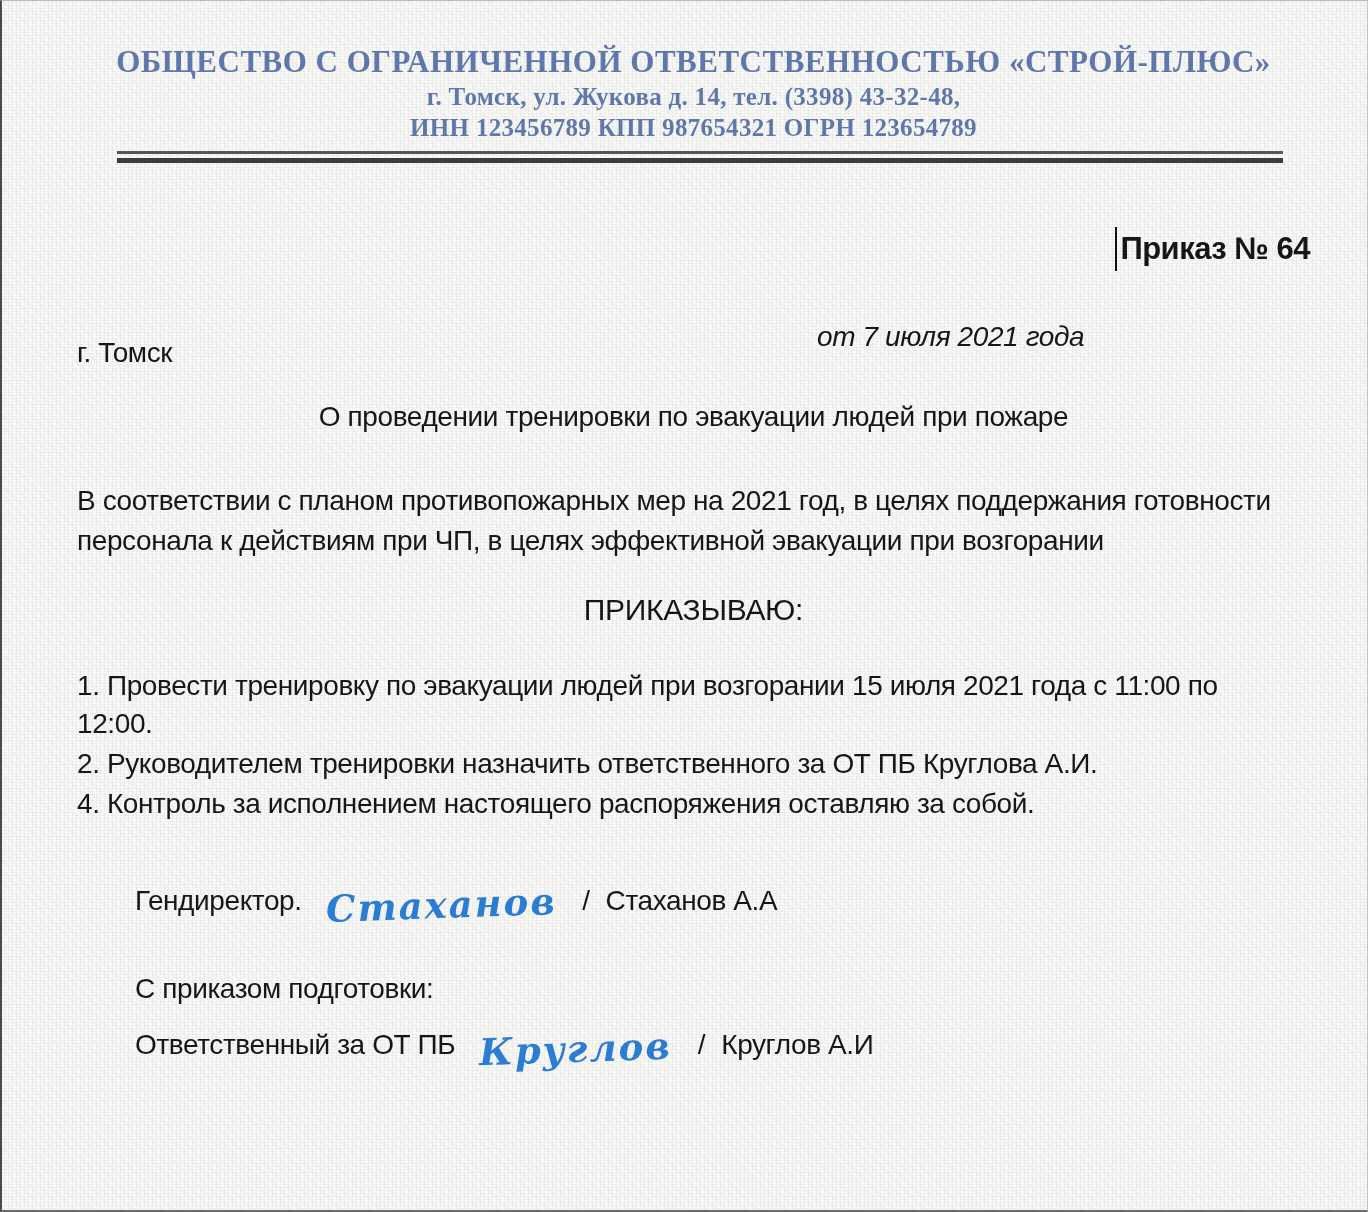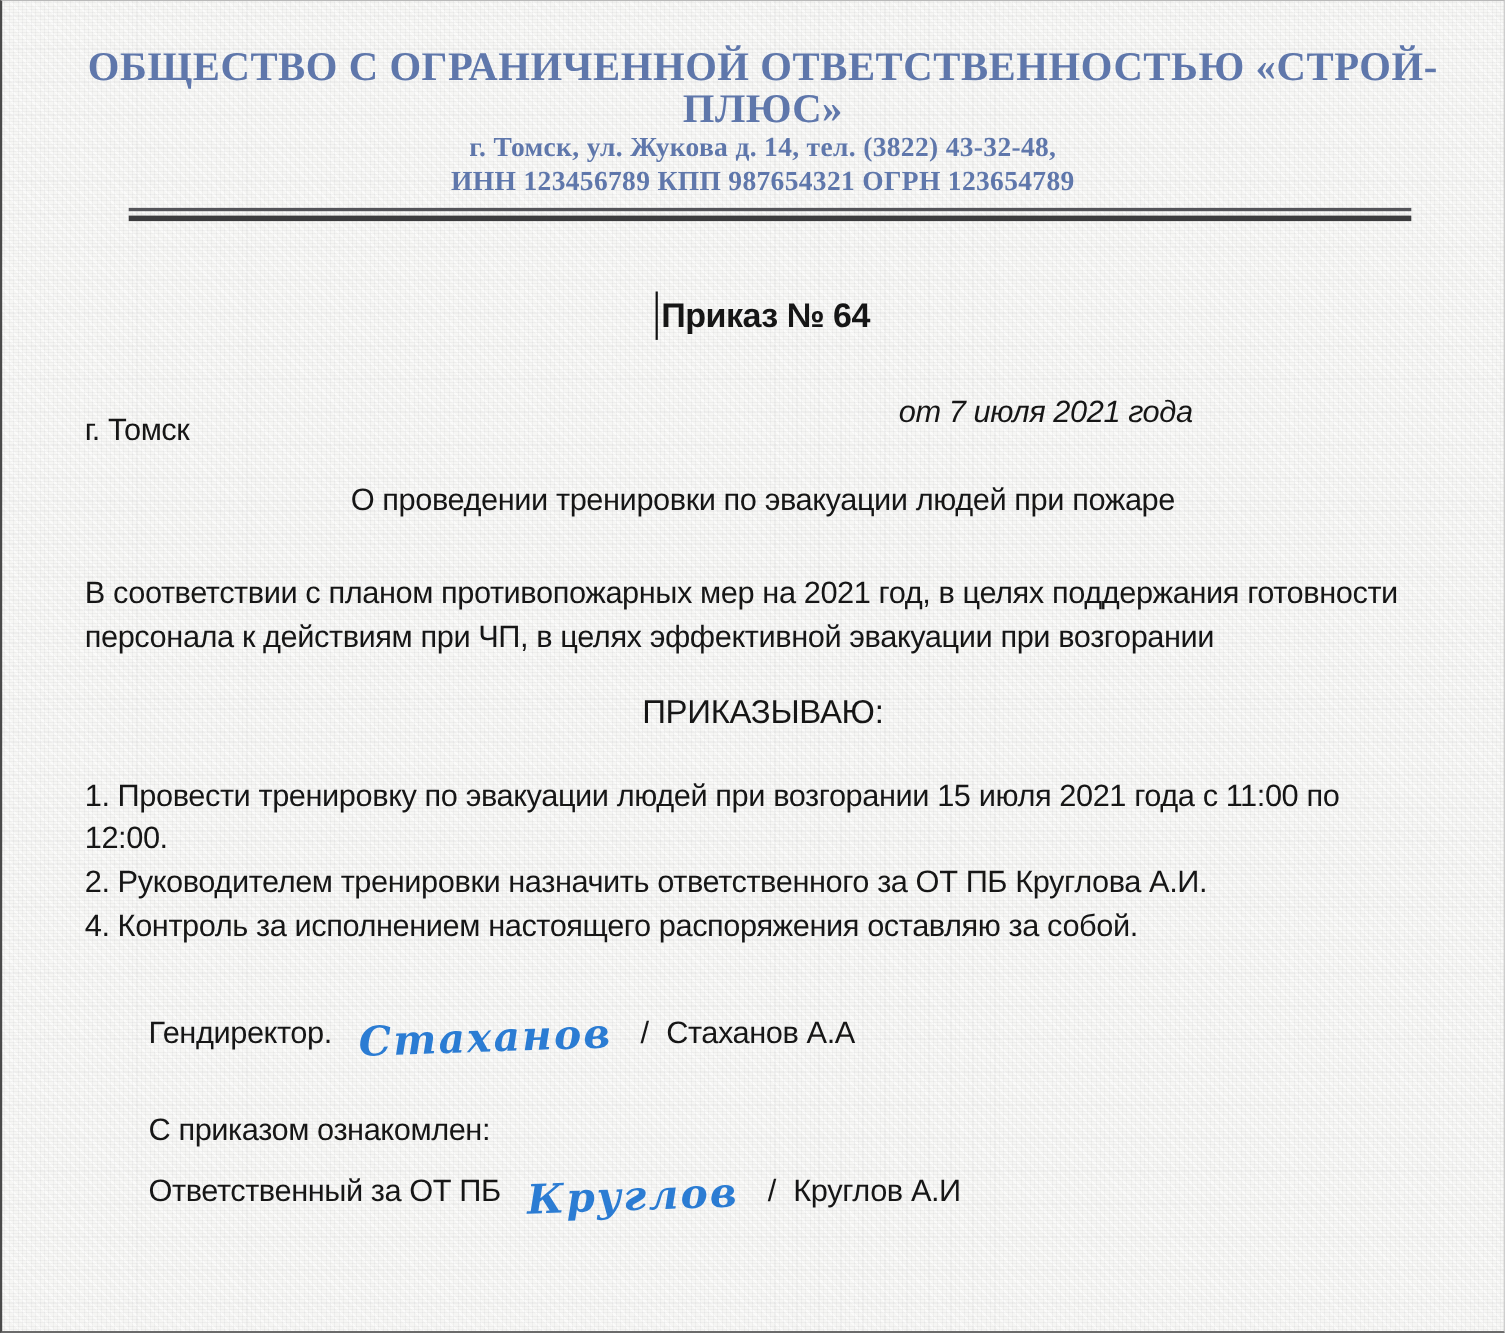--- a/index.html
+++ b/index.html
@@ -31,41 +31,41 @@
     padding:42px 57px 40px 75px;
   }
   
   .letterhead{
     text-align:center;
     color:var(--header-blue);
     font-family:"Liberation Serif", serif;
     font-weight:bold;
   }
   .company-name{
-    font-size:37px;
+    font-size:31px;
     letter-spacing:0.5px;
     line-height:38px;
   }
   .letterhead-sub{
     font-size:25px;
     line-height:31px;
     letter-spacing:0.3px;
   }
   .rule-wrap{
     width:1166px;
     margin:8px 0 0 40px;
   }
   .rule-thin{height:3px;background:#55555a;}
   .rule-gap{height:4px;}
   .rule-thick{height:5px;background:var(--rule);}
   
   .doc-title-row{
     margin-top:64px;
     display:flex;
-    justify-content:center;
+    justify-content:flex-end;
     align-items:center;
   }
   .caret{
     width:2px;height:44px;
     background:#111;
     margin-right:3px;
   }
   .doc-title{
     font-size:31px;
     font-weight:bold;
@@ -137,21 +137,21 @@
   }
   .responsible-row{margin-top:18px;}
 </style>
 </head>
 <body>
 
 <div class="page">
 
   <div class="letterhead">
     <div class="company-name">ОБЩЕСТВО С ОГРАНИЧЕННОЙ ОТВЕТСТВЕННОСТЬЮ «СТРОЙ-ПЛЮС»</div>
-    <div class="letterhead-sub">г. Томск, ул. Жукова д. 14, тел.  (3822) 43-32-48,</div>
+    <div class="letterhead-sub">г. Томск, ул. Жукова д. 14, тел.  (3398) 43-32-48,</div>
     <div class="letterhead-sub">ИНН 123456789 КПП 987654321 ОГРН 123654789</div>
   </div>
 
   <div class="rule-wrap">
     <div class="rule-thin"></div>
     <div class="rule-gap"></div>
     <div class="rule-thick"></div>
   </div>
 
   <div class="doc-title-row">
@@ -176,21 +176,21 @@
     <p class="order-item">4. Контроль за исполнением настоящего распоряжения оставляю за собой.</p>
   </div>
 
   <div class="sig-row director-row">
     <span>Гендиректор.</span>
     <span class="script">Стаханов</span>
     <span class="slash">/</span>
     <span>Стаханов А.А</span>
   </div>
 
-  <div class="acknowledgement">С приказом ознакомлен:</div>
+  <div class="acknowledgement">С приказом подготовки:</div>
 
   <div class="sig-row responsible-row">
     <span>Ответственный за ОТ ПБ</span>
     <span class="script">Круглов</span>
     <span class="slash">/</span>
     <span>Круглов А.И</span>
   </div>
 
 </div>
 

